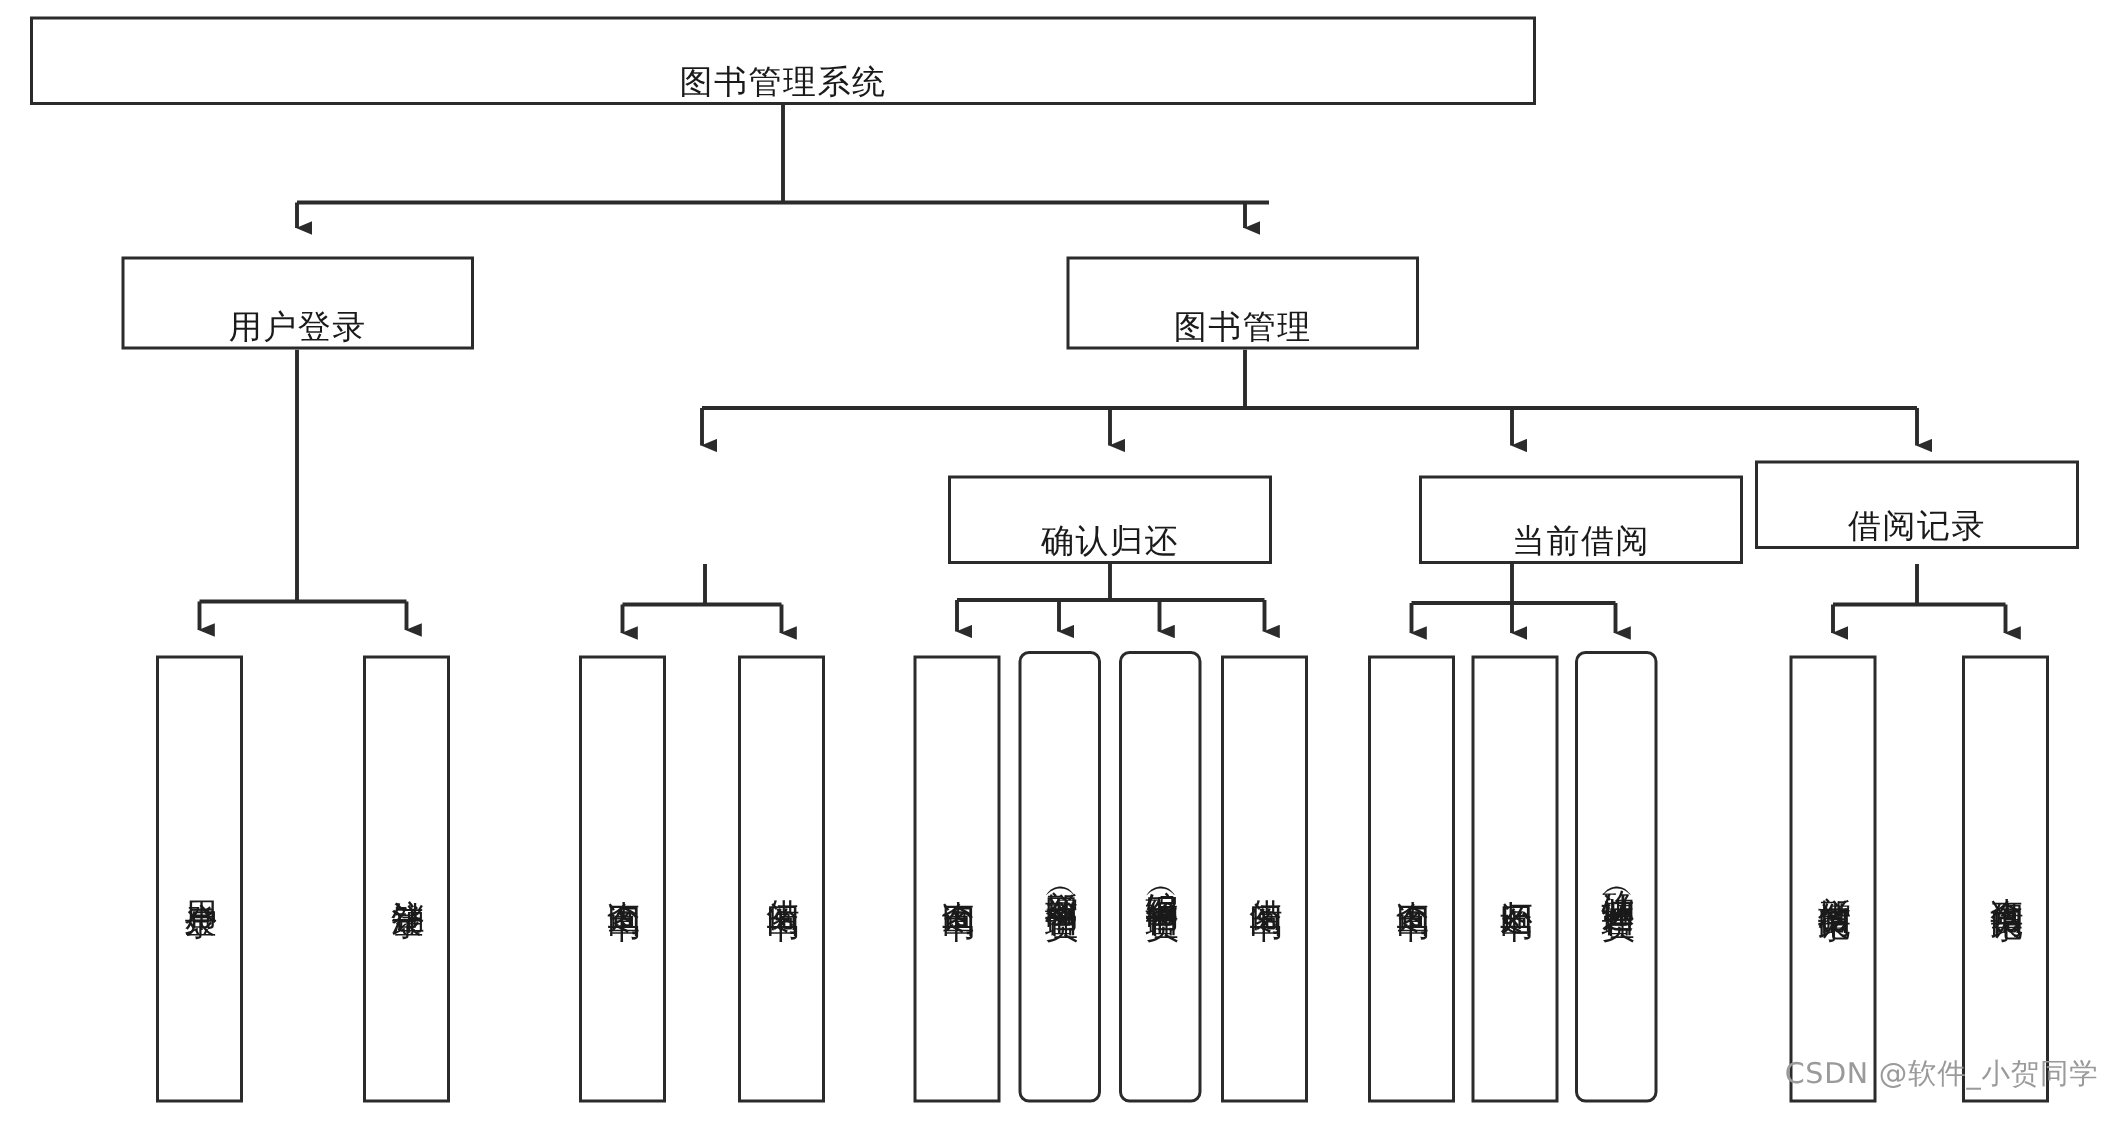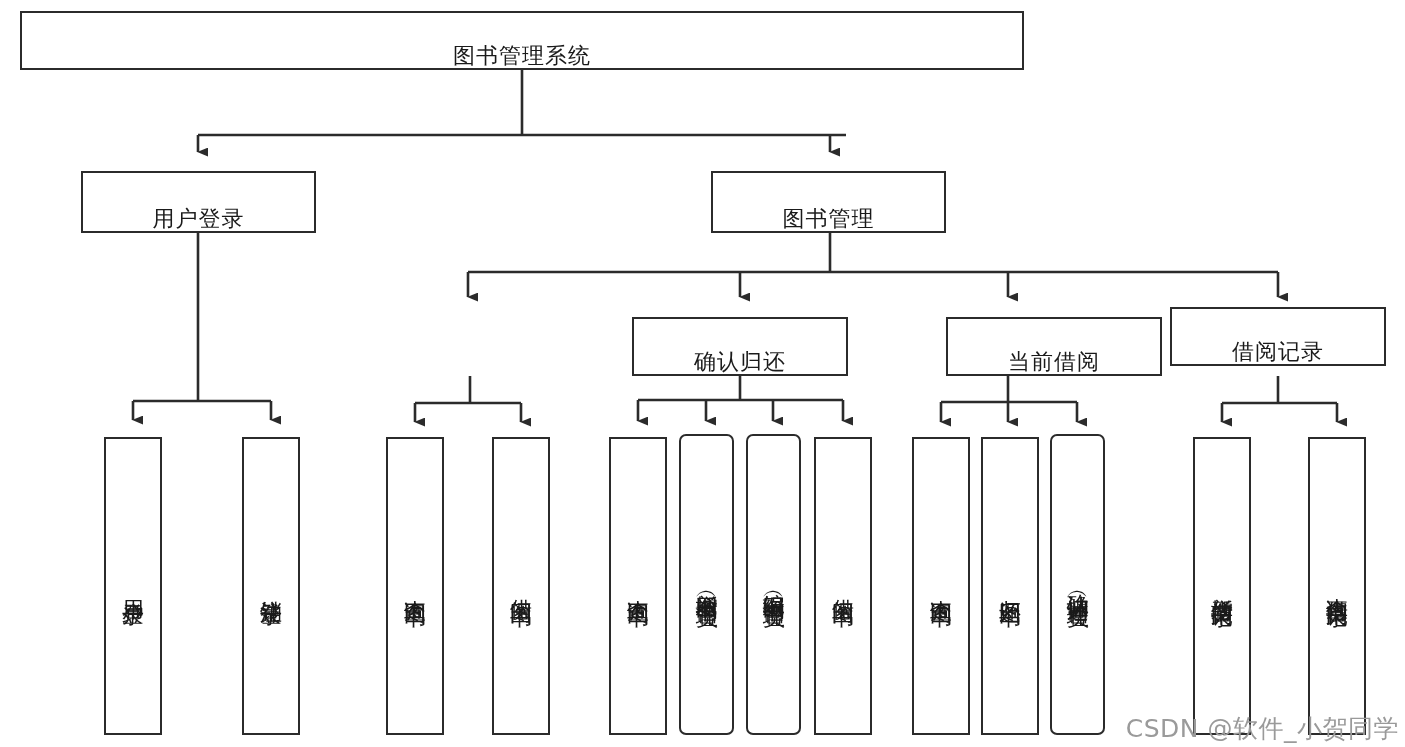--- a/index.html
+++ b/index.html
@@ -56,22 +56,22 @@
     letter-spacing: 2px;
     white-space: nowrap;
     text-align: center;
   }
   .node.leaf-tall .label-v {
     line-height: 1.2;
   }
   #watermark {
     position: absolute;
     right: 6px;
-    bottom: 2px;
-    font-size: 25px;
+    bottom: 18px;
+    font-size: 19px;
     color: #9a9a9a;
     letter-spacing: 0.5px;
     white-space: nowrap;
     pointer-events: none;
     margin-top: 15px;
   }
 </style>
 </head>
 <body>
 

